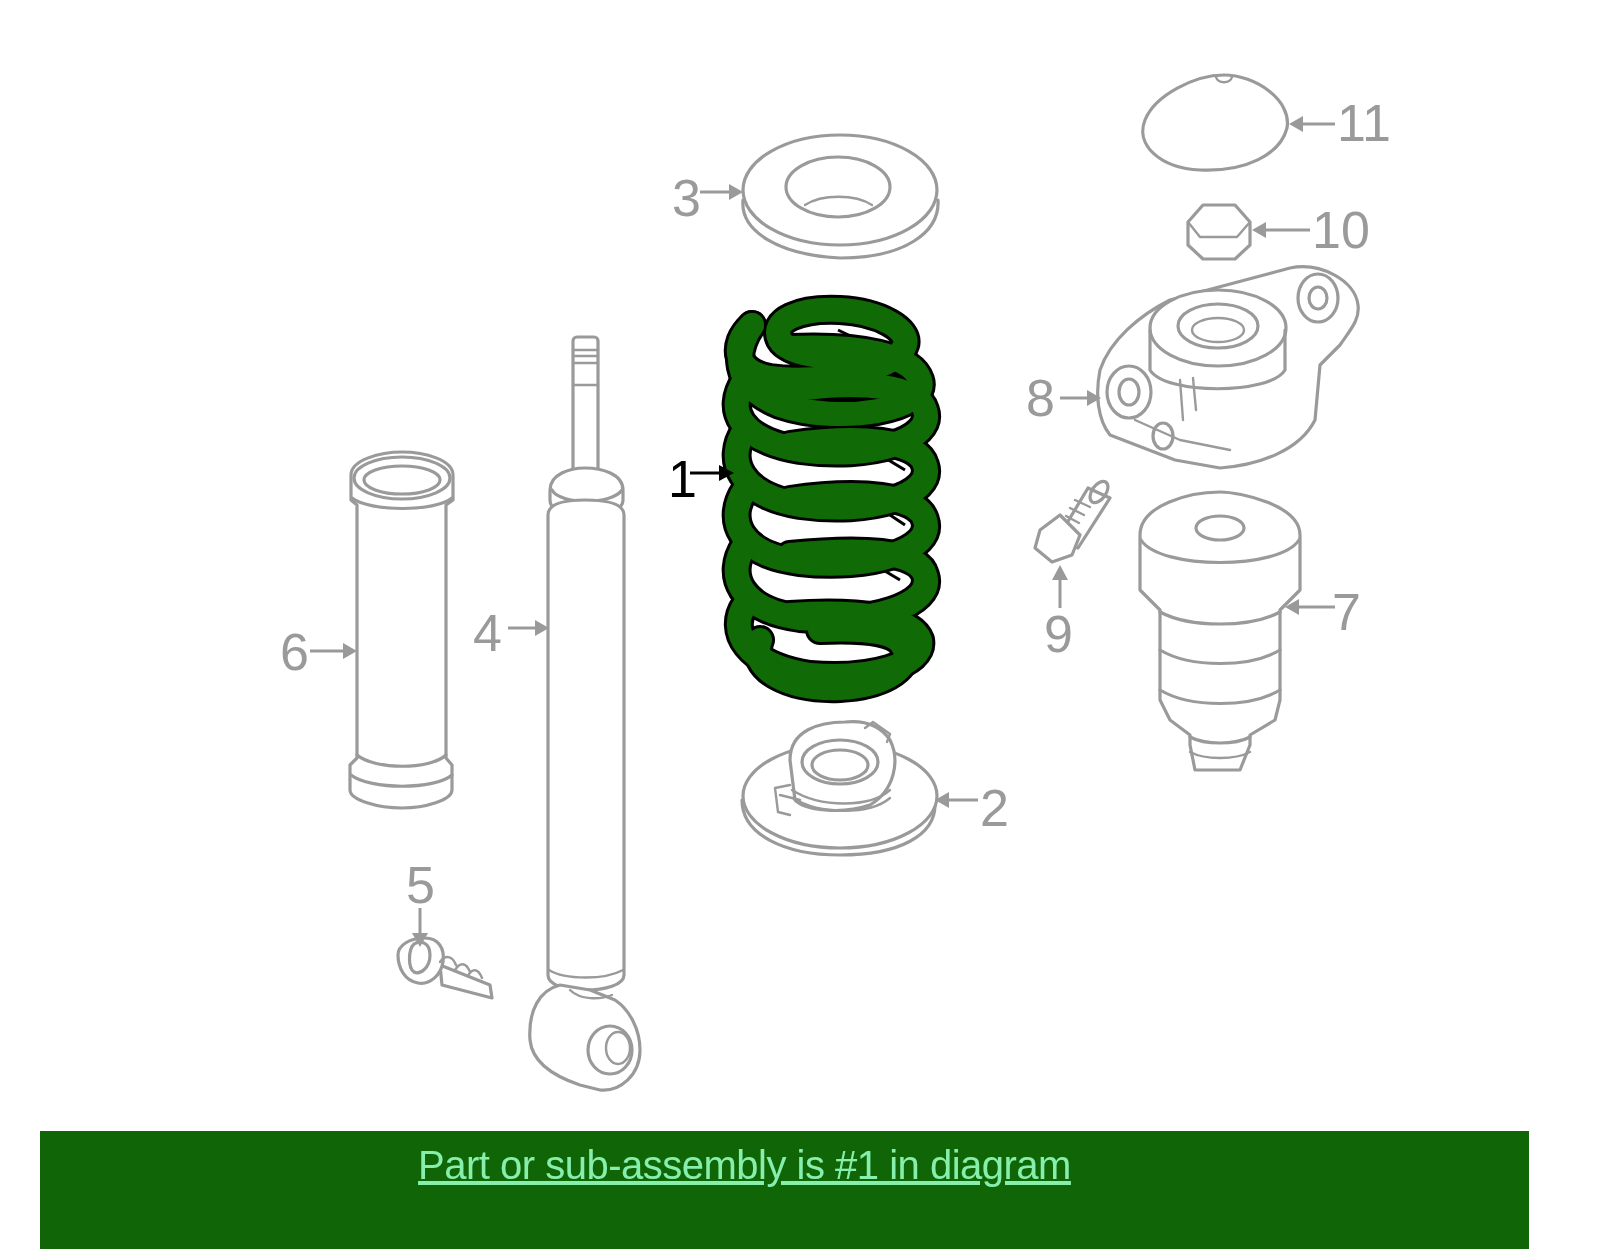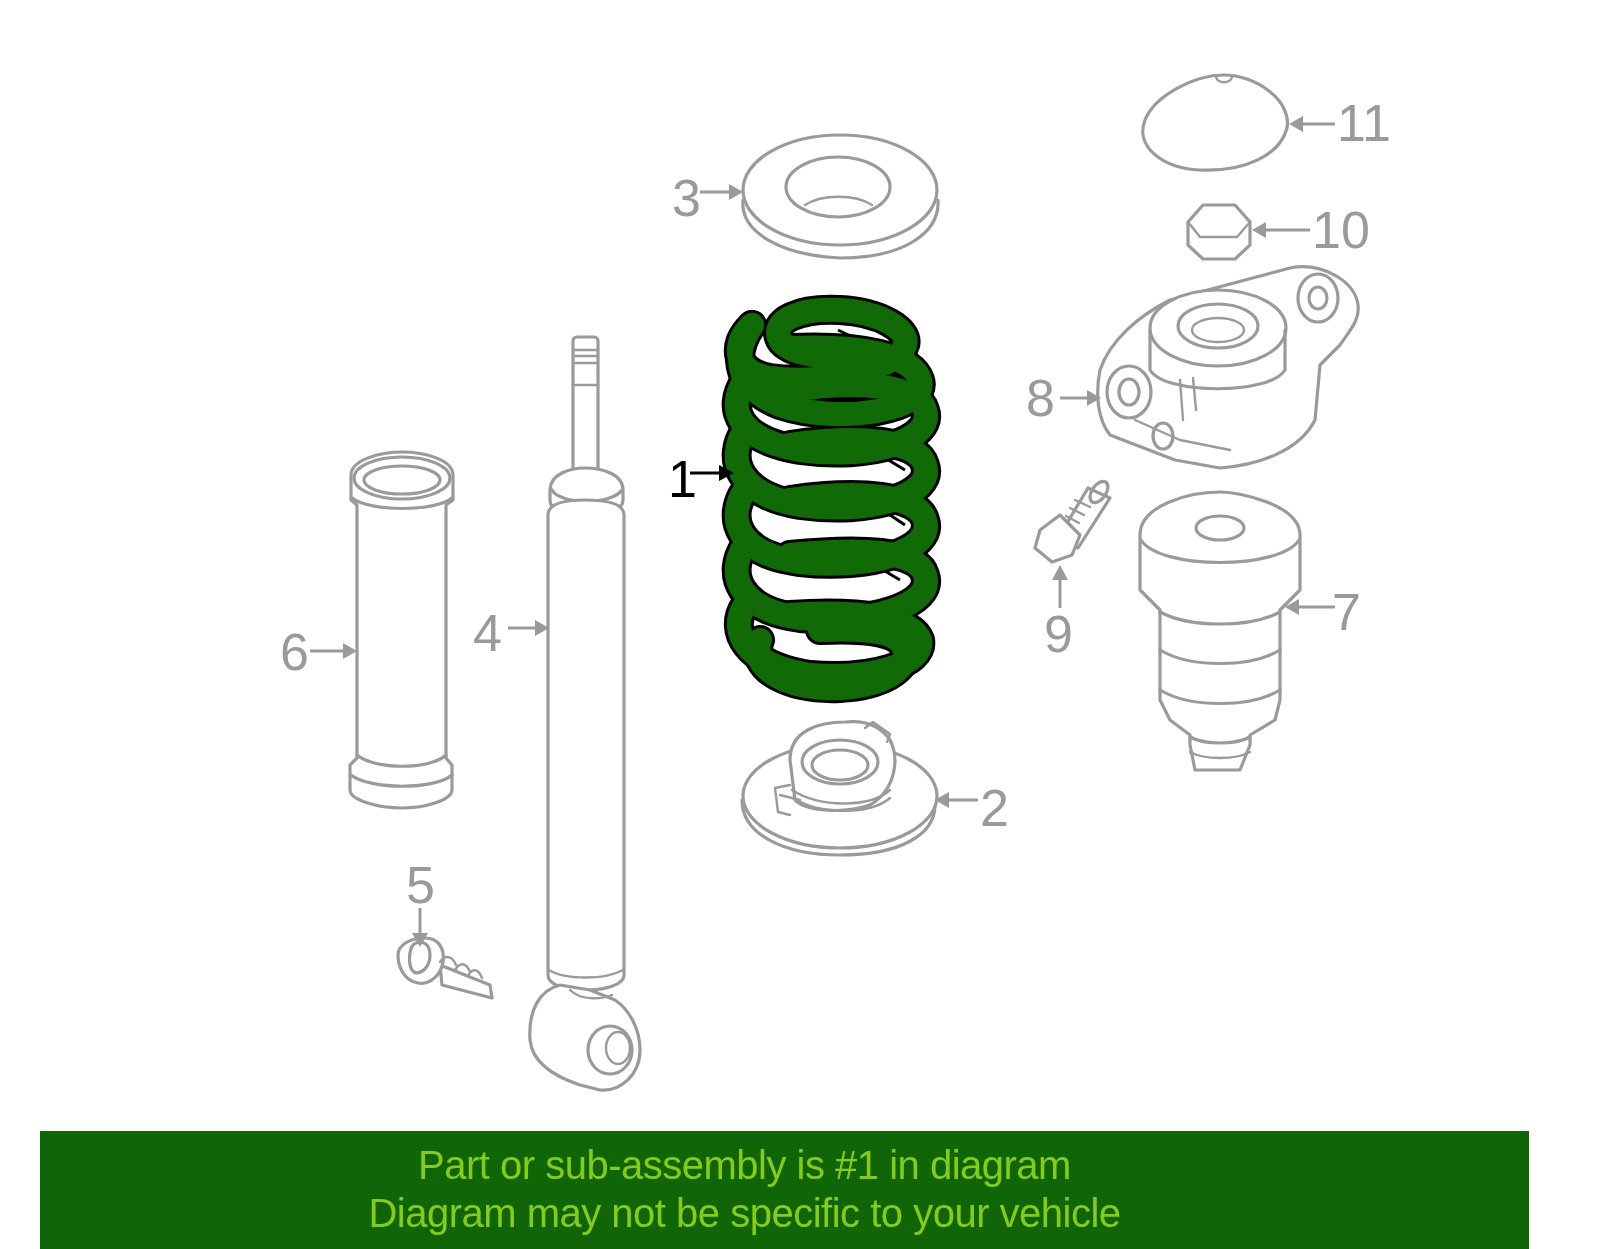--- a/index.html
+++ b/index.html
@@ -13,22 +13,22 @@
     .arrowhead { fill: #9a9a9a; }
     .callout { font-family: "Liberation Sans", sans-serif; font-size: 52px; fill: #9a9a9a; }
     .callout-hl { fill: #000000; }
     .leader-hl { stroke: #000000; }
     .arrowhead-hl { fill: #000000; }
     .spring-coil { fill: none; stroke: #000000; stroke-width: 30; stroke-linecap: round; }
     .spring-coil-inner { fill: none; stroke: #106a06; stroke-width: 24; stroke-linecap: round; }
     .spring-back { fill: none; stroke: #000000; stroke-width: 3; }
     #banner { position: absolute; left: 40px; top: 1131px; width: 1489px; height: 118px;
               background: #106606; text-align: center; }
-    .banner-line { position: absolute; left: 0; width: 100%; font-size: 40px; color: #84cc16;
-                   line-height: 44px; letter-spacing: -0.5px; }
+    .banner-line { position: absolute; left: 0; width: 100%; font-size: 40px; color: #86efac;
+                   line-height: 44px; letter-spacing: -0.5px; text-decoration: underline; }
     #banner-line-1 { top: 12px; left: -40px; }
     #banner-line-2 { top: 60px; left: -40px; }
   </style>
 </head>
 <body>
 
 <svg id="diagram" viewBox="0 0 1600 1249" xmlns="http://www.w3.org/2000/svg">
 
   <g>
     <path class="part" d="M1224,75 C1195,75 1155,95 1145,120 C1135,145 1160,168 1200,170 C1245,172 1280,155 1287,128 C1292,100 1255,75 1224,75 Z"></path>
@@ -193,14 +193,13 @@
   </g>
   <g>
     <line class="leader" x1="420" y1="908" x2="420" y2="935"></line>
     <polygon class="arrowhead" points="420,947 412,933 428,933"></polygon>
     <text class="callout" x="406" y="903">5</text>
   </g>
 </svg>
 
 <div id="banner">
   <div id="banner-line-1" class="banner-line">Part or sub-assembly is #1 in diagram</div>
-  <div id="banner-line-2" class="banner-line">Diagram may not be specific to your vehicle</div>
 </div>
 
 </body></html>

